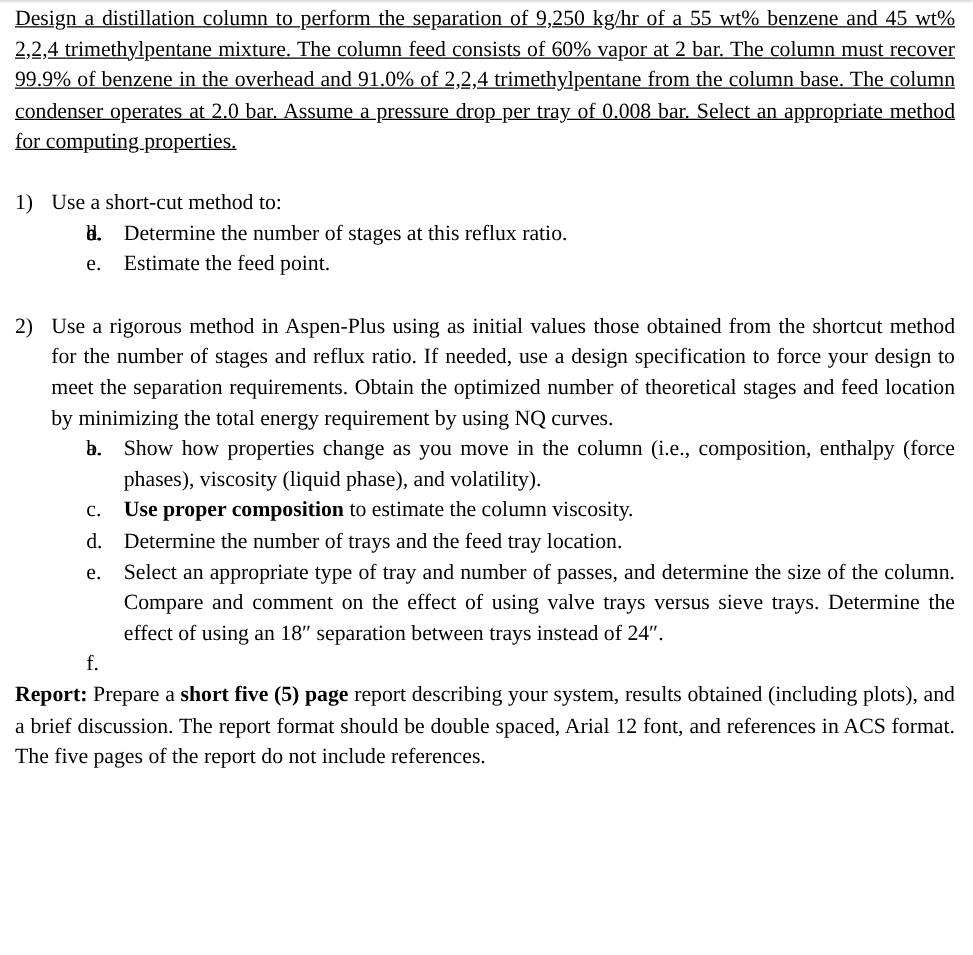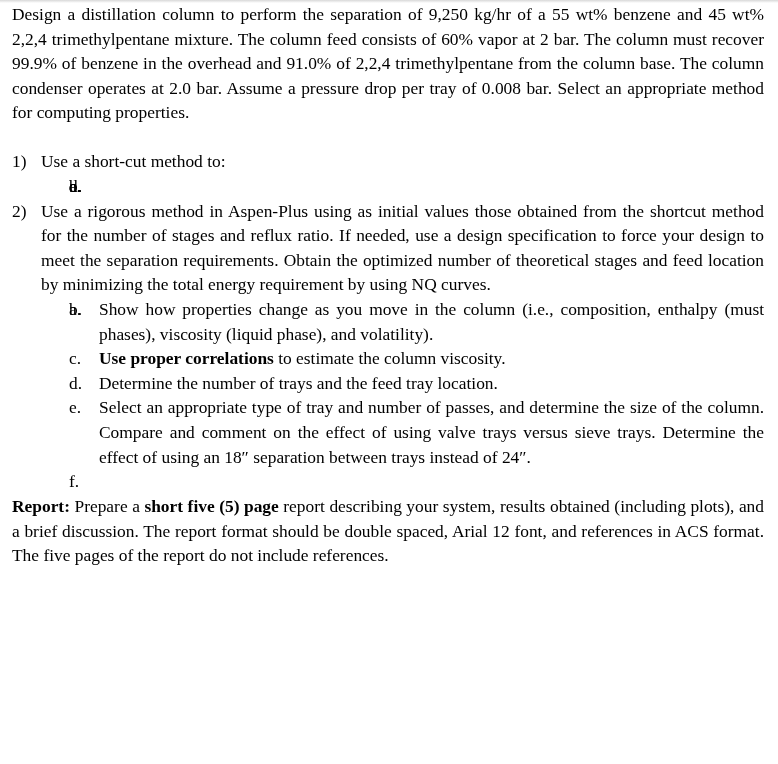--- a/index.html
+++ b/index.html
@@ -26,21 +26,21 @@
     .page {
       position: absolute;
       left: 12px;
       top: 0;
       width: 752px;
     }
     .para {
       margin: 0;
       text-align: justify;
     }
-    .intro { padding-top: 2px; }
+    .intro { padding-top: 2px; text-decoration: underline; }
     .section1 { margin-top: 24px; }
     .section2 { margin-top: 25px; }
     .report { margin-top: 25px; }
     .num-item {
       position: relative;
       padding-left: 29px;
       text-align: justify;
     }
     .num-item .marker {
       position: absolute;
@@ -82,41 +82,43 @@
       <span class="marker">a.</span>
     </li>
     <li class="sub-item">
       <span class="marker">b.</span>
     </li>
     <li class="sub-item">
       <span class="marker">c.</span>
     </li>
     <li class="sub-item">
       <span class="marker">d.</span>
+      <span>Determine the number of stages at this reflux ratio.</span>
     </li>
     <li class="sub-item">
       <span class="marker">e.</span>
+      <span>Estimate the feed point.</span>
     </li>
   </ul>
 
   <div class="num-item section2">
     <span class="marker">2)</span>
     <div>Use a rigorous method in Aspen-Plus using as initial values those obtained from the shortcut method for the number of stages and reflux ratio. If needed, use a design specification to force your design to meet the separation requirements.  Obtain the optimized number of theoretical stages and feed location by minimizing the total energy requirement by using NQ curves.</div>
   </div>
   <ul class="sub-list">
     <li class="sub-item">
       <span class="marker">a.</span>
     </li>
     <li class="sub-item">
       <span class="marker">b.</span>
-      <span>Show how properties change as you move in the column (i.e., composition, enthalpy (must phases), viscosity (liquid phase), and volatility).</span>
+      <span>Show how properties change as you move in the column (i.e., composition, enthalpy (force phases), viscosity (liquid phase), and volatility).</span>
     </li>
     <li class="sub-item">
       <span class="marker">c.</span>
-      <b>Use proper correlations</b><span> to estimate the column viscosity.</span>
+      <b>Use proper composition</b><span> to estimate the column viscosity.</span>
     </li>
     <li class="sub-item">
       <span class="marker">d.</span>
       <span>Determine the number of trays and the feed tray location.</span>
     </li>
     <li class="sub-item">
       <span class="marker">e.</span>
       <span>Select an appropriate type of tray and number of passes, and determine the size of the column. Compare and comment on the effect of using valve trays versus sieve trays. Determine the effect of using an 18″ separation between trays instead of 24″.</span>
     </li>
     <li class="sub-item">

